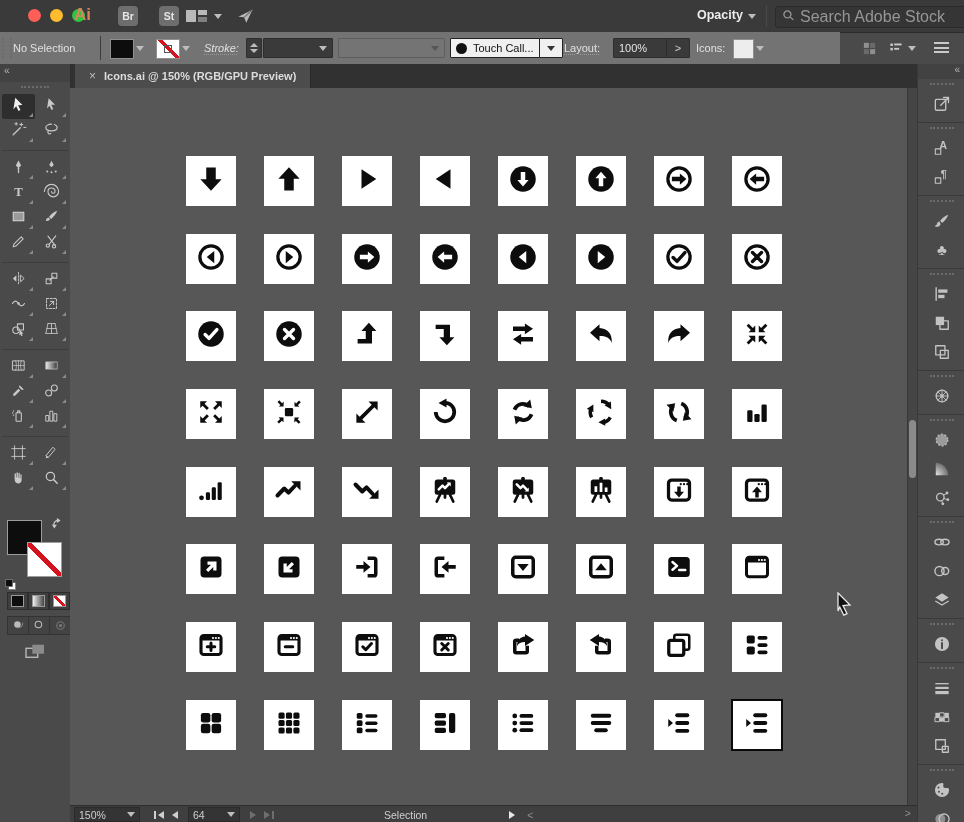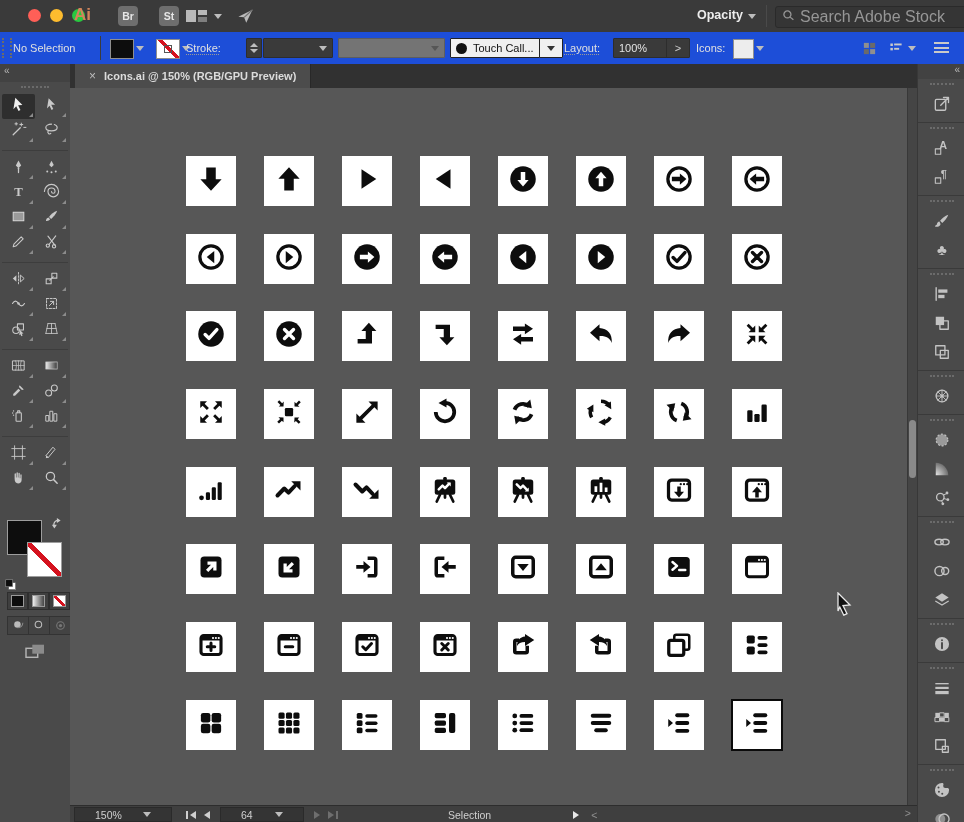--- a/index.html
+++ b/index.html
@@ -12,21 +12,21 @@
   #ai-logo{left:74px;top:5px;font-weight:bold;font-size:17px;color:#d3855b;letter-spacing:0;}
   .appbtn{top:6px;width:20px;height:20px;background:#6e6e6e;border-radius:4px;color:#e6e6e6;
           font-size:10.5px;font-weight:bold;text-align:center;line-height:20px;}
   #layout-label{top:8px;font-weight:bold;font-size:12.5px;color:#ececec;}
   .chev{width:0;height:0;border-left:4px solid transparent;border-right:4px solid transparent;
         border-top:5px solid #bdbdbd;display:inline-block;}
   #search-box{left:775px;top:6px;width:183px;height:20px;background:#353535;border:1px solid #2a2a2a;
               border-radius:3px;display:flex;align-items:center;padding:0 6px;gap:5px;}
   #search-box span{color:#969696;font-size:16px;white-space:nowrap;}
   
-  #controlbar{left:0;top:32px;width:964px;height:32px;background:#1d4ed8;border-bottom:1px solid #2e2e2e;}
+  #controlbar{left:0;top:32px;width:840px;height:32px;background:#737373;border-bottom:1px solid #2e2e2e;}
   .cb-label{font-size:11px;color:#e0e0e0;top:10px;}
   .dotted-u{text-decoration:underline dotted #9a9a9a;text-underline-offset:2px;}
   .field{background:#3a3a3a;border:1px solid #2d2d2d;height:18px;font-size:11px;color:#e3e3e3;
          display:flex;align-items:center;padding:0 5px;top:6px;border-radius:1px;}
   .swatchbox{top:7px;width:22px;height:18px;border:1px solid #8f8f8f;}
   .chevcell{top:7px;width:13px;height:18px;display:flex;align-items:center;justify-content:center;}
   .vdiv{top:4px;width:1px;height:24px;background:#3c3c3c;}
   
   #toolbar{left:0;top:64px;width:70px;height:758px;background:#4a4a4a;border-right:1px solid #383838;}
   #toolbar .hdr{height:16px;background:#424242;color:#b5b5b5;font-size:10px;padding:1px 4px;}
@@ -54,21 +54,21 @@
   #icon-grid{position:absolute;left:116px;top:68px;display:grid;grid-template-columns:repeat(8,50px);
              grid-auto-rows:50px;column-gap:28px;row-gap:27.7px;}
   .tile{background:#ffffff;display:flex;align-items:center;justify-content:center;}
   .tile.selected{outline:2px solid #0b0b0b;outline-offset:-1px;}
   #vscroll{position:absolute;right:0;top:0;width:9px;height:717px;background:#454545;border-left:1px solid #383838;}
   #vscroll .thumb{position:absolute;left:1px;width:7px;top:332px;height:58px;background:#8a8a8a;border-radius:4px;}
   
   #statusbar{left:0;top:741px;width:847px;height:17px;background:#3f3f3f;border-top:1px solid #2d2d2d;
              display:flex;align-items:center;font-size:10.5px;color:#cfcfcf;}
   .sb-field{background:#343434;border:1px solid #2a2a2a;height:13px;display:flex;align-items:center;
-            padding:0 20px;gap:4px;font-size:10.5px;}
+            padding:0 4px;gap:4px;font-size:10.5px;}
   .tri-r{width:0;height:0;border-top:4px solid transparent;border-bottom:4px solid transparent;border-left:6px solid #cfcfcf;}
   .tri-l{width:0;height:0;border-top:4px solid transparent;border-bottom:4px solid transparent;border-right:6px solid #cfcfcf;}
   .dim .tri-r{border-left-color:#6e6e6e;} .dim .bar{background:#6e6e6e;}
   .bar{width:2px;height:8px;background:#cfcfcf;}
   
   #rail{left:917px;top:64px;width:47px;height:758px;background:#4a4a4a;border-left:1px solid #383838;overflow:hidden;}
   #rail .hdr{height:15px;background:#424242;color:#b5b5b5;font-size:10px;text-align:right;padding:0 5px;}
   .railitem{height:29px;display:flex;align-items:center;justify-content:center;}
   .raildiv{height:1px;background:#3a3a3a;margin:2px 0;}
   
@@ -122,21 +122,21 @@
   <div class="chevcell abs" style="left:133px;">
       <span class="chev"></span>
     </div>
   <div class="swatchbox abs" style="left:156px;background:#fff;position:absolute;overflow:hidden;">
     <div style="position:absolute;inset:0;background:linear-gradient(45deg,transparent 46%,#d5121e 46%,#d5121e 58%,transparent 58%);"></div>
     <div style="position:absolute;left:7px;top:5px;width:6px;height:6px;border:1.5px solid #555;"></div>
   </div>
   <div class="chevcell abs" style="left:179px;">
       <span class="chev"></span>
     </div>
-  <span class="cb-label dotted-u abs" style="left:186px;">Stroke:</span>
+  <span class="cb-label dotted-u abs" style="left:204px;font-style:italic;">Stroke:</span>
   <div class="field abs" style="left:246px;width:10px;flex-direction:column;justify-content:center;gap:2px;padding:0 2px;">
     <span class="chev" style="transform:rotate(180deg);border-top-width:4px;"></span>
       <span class="chev" style="border-top-width:4px;"></span>
   </div>
   <div class="field abs" style="left:263px;width:58px;justify-content:flex-end;">
       <span class="chev"></span>
     </div>
   <div class="field abs" style="left:338px;width:95px;background:#747474;border-color:#5e5e5e;justify-content:flex-end;">
       <span class="chev" style="border-top-color:#565656;"></span>
     </div>

